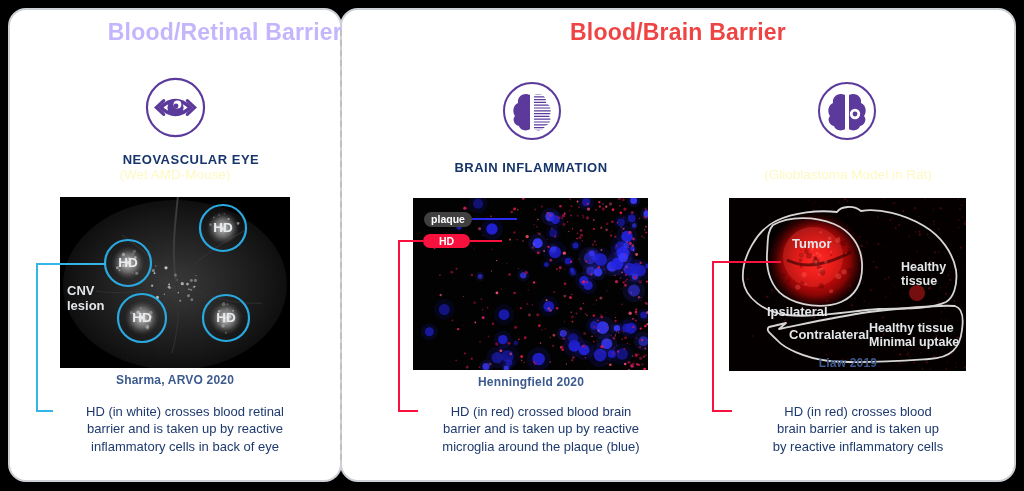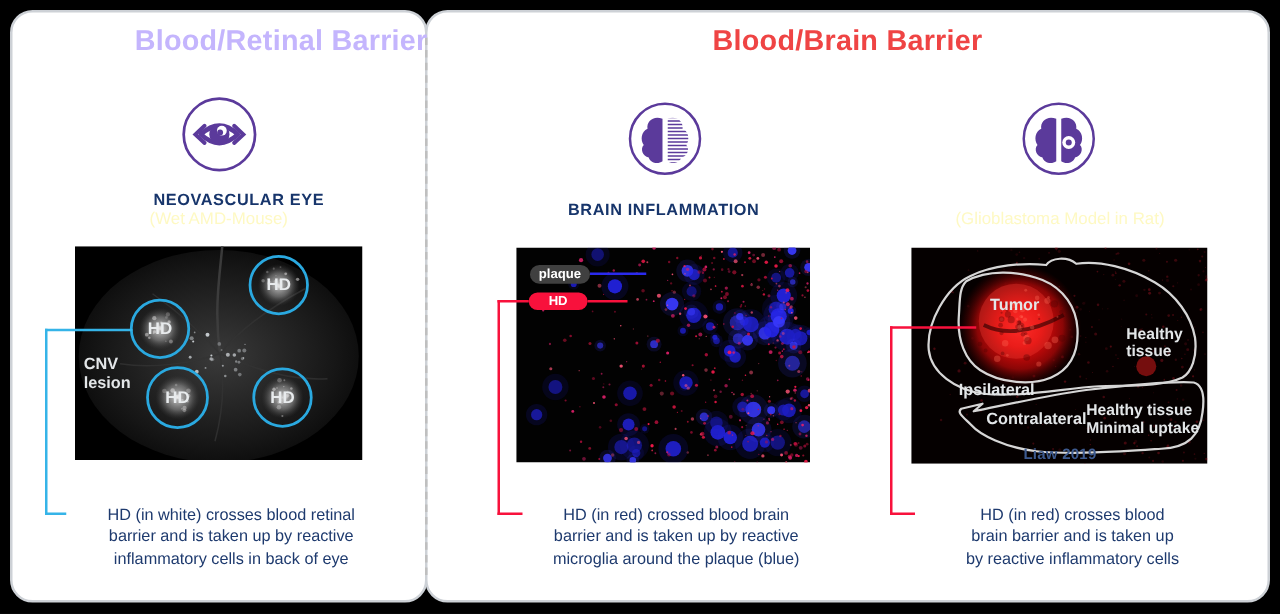--- a/index.html
+++ b/index.html
@@ -171,20 +171,21 @@
   <div class="hd-tag abs" style="left:108px;top:255px;">HD</div>
   <div class="hd-tag abs" style="left:122px;top:310px;">HD</div>
   <div class="hd-tag abs" style="left:206px;top:310px;">HD</div>
   <div class="img-label abs" style="left:67px;top:284px;font-size:13px;font-weight:700;">CNV
 lesion</div>
 
   <div class="line" style="left:36px;top:263px;width:70px;height:2px;background:#35b4e8;"></div>
   <div class="line" style="left:36px;top:263px;width:2px;height:149px;background:#35b4e8;"></div>
   <div class="line" style="left:36px;top:410px;width:17px;height:2px;background:#35b4e8;"></div>
 
+  <div class="citation abs" style="left:8px;top:373px;width:334px;">Sharma, ARVO 2020</div>
   <div class="description abs" style="left:40px;top:403px;width:290px;">HD (in white) crosses blood retinal
 barrier and is taken up by reactive
 inflammatory cells in back of eye</div>
 
   <div class="panel-title navy-t abs" style="left:340px;top:19px;width:676px;">Blood/Brain Barrier</div>
 
   <div class="abs" style="left:502px;top:81px;width:60px;height:60px;">
     <svg width="60" height="60" viewBox="0 0 60 60">
       <defs>
         <clipPath id="rlobe1">
@@ -697,20 +698,21 @@
 
   <div class="line" style="left:472px;top:218px;width:45px;height:2px;background:#2a2aee;"></div>
   <div class="pill" style="left:424px;top:212px;width:48px;height:15px;border-radius:8px;background:#404040;font-size:10.5px;line-height:15px;">plaque</div>
   <div class="line" style="left:470px;top:240px;width:32px;height:2px;background:#f8113c;"></div>
   <div class="pill" style="left:423px;top:234px;width:47px;height:14px;border-radius:7px;background:#f8113c;font-size:10.5px;line-height:14px;">HD</div>
 
   <div class="line" style="left:398px;top:240px;width:25px;height:2px;background:#f8113c;"></div>
   <div class="line" style="left:398px;top:240px;width:2px;height:172px;background:#f8113c;"></div>
   <div class="line" style="left:398px;top:410px;width:20px;height:2px;background:#f8113c;"></div>
 
+  <div class="citation abs" style="left:390px;top:375px;width:282px;">Henningfield 2020</div>
   <div class="description abs" style="left:400px;top:403px;width:282px;">HD (in red) crossed blood brain
 barrier and is taken up by reactive
 microglia around the plaque (blue)</div>
 
   <div class="abs" style="left:817px;top:81px;width:60px;height:60px;">
     <svg width="60" height="60" viewBox="0 0 60 60">
       <circle cx="30" cy="30" r="28" fill="#fff" stroke="#5b3a9b" stroke-width="2"></circle>
       <path d="M28,14 C21,11 15,16 16,22 C11,24 10,31 13,35 C10,38 12,44 17,45 C18,49 24,51 28,48 Z" fill="#5b3a9b"></path>
       <path d="M32,14 C39,11 45,16 44,22 C49,24 50,31 47,35 C50,38 48,44 43,45 C42,49 36,51 32,48 Z" fill="#5b3a9b"></path>
       <circle cx="38" cy="33" r="5.2" fill="#fff"></circle>

